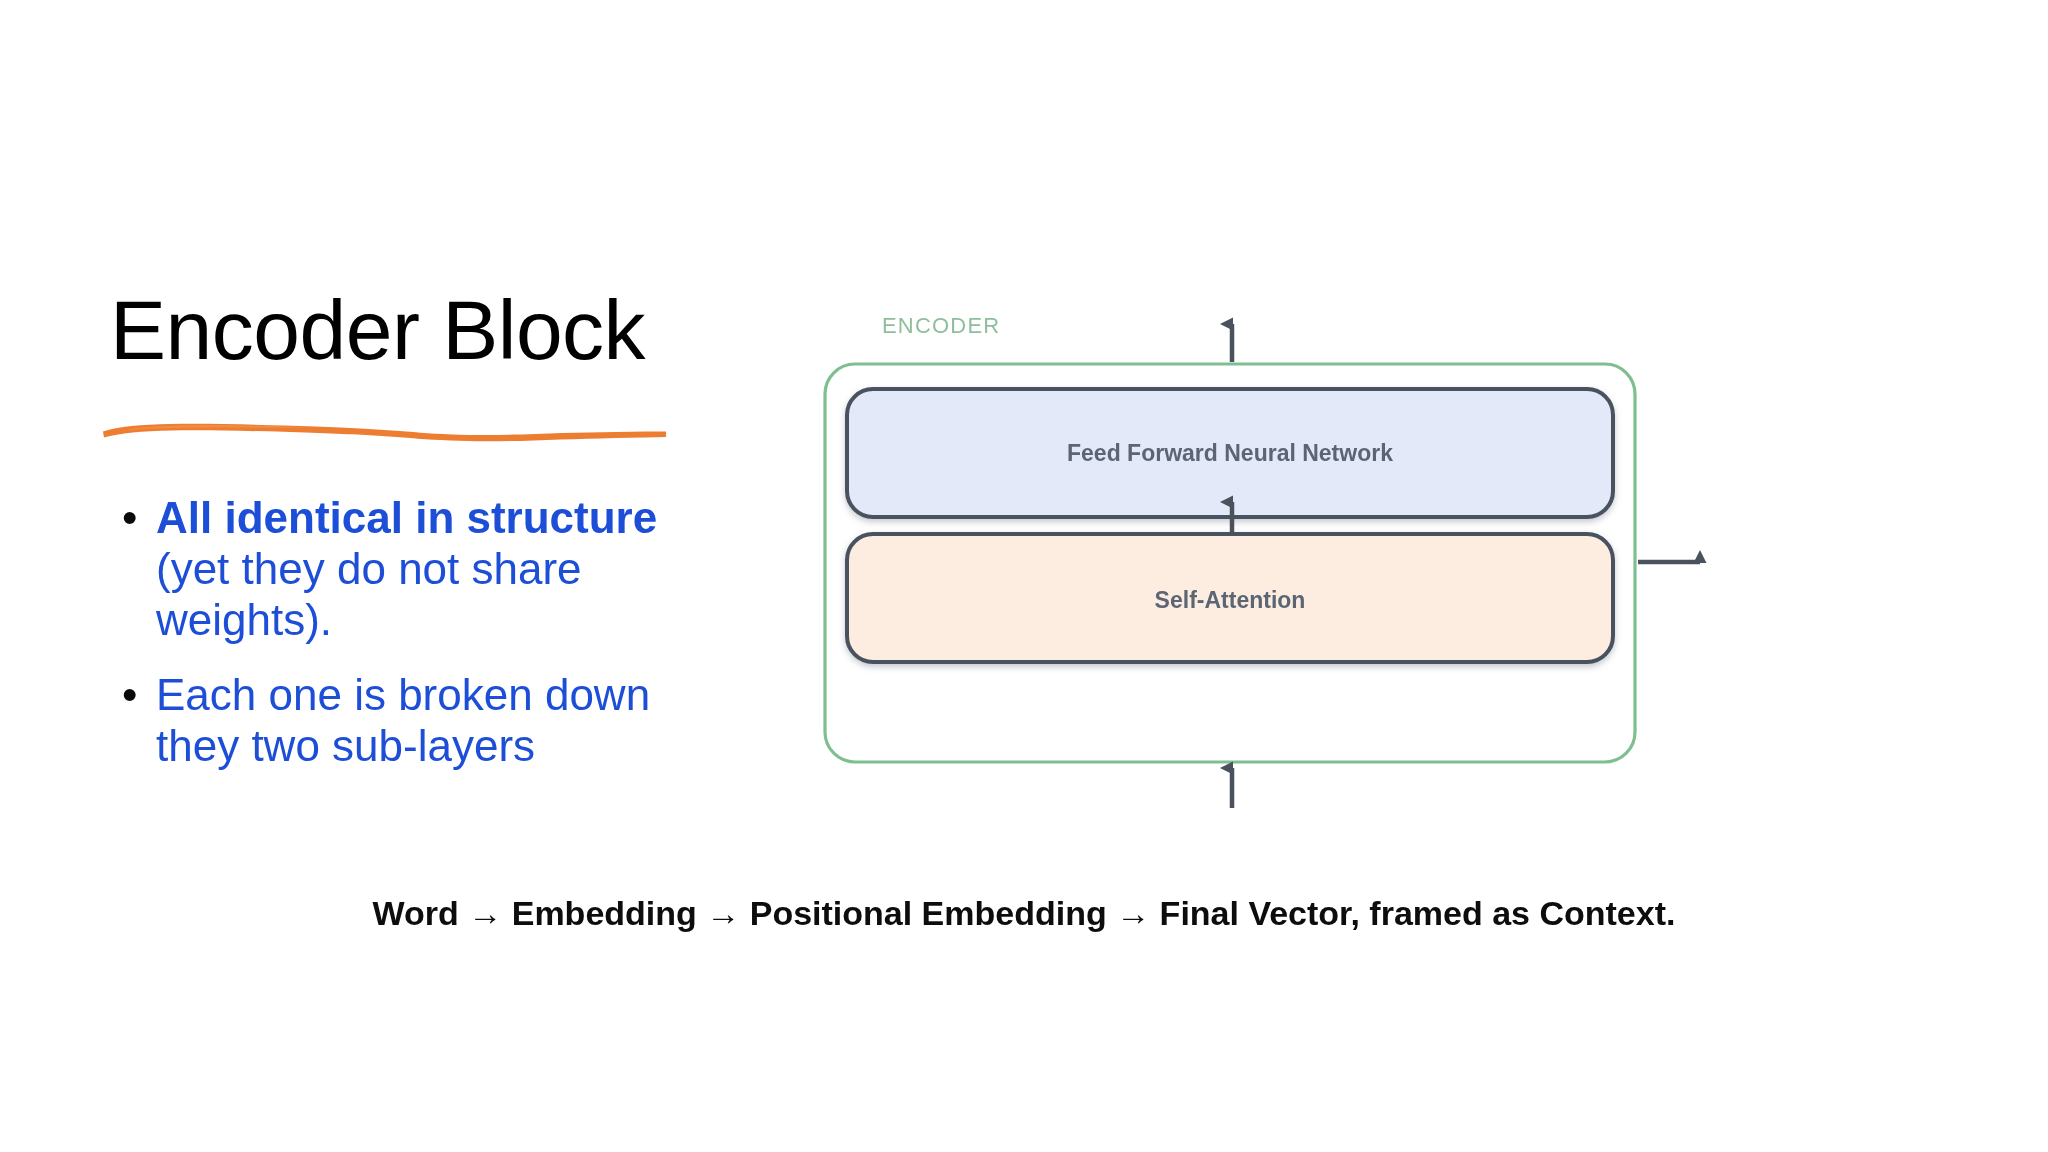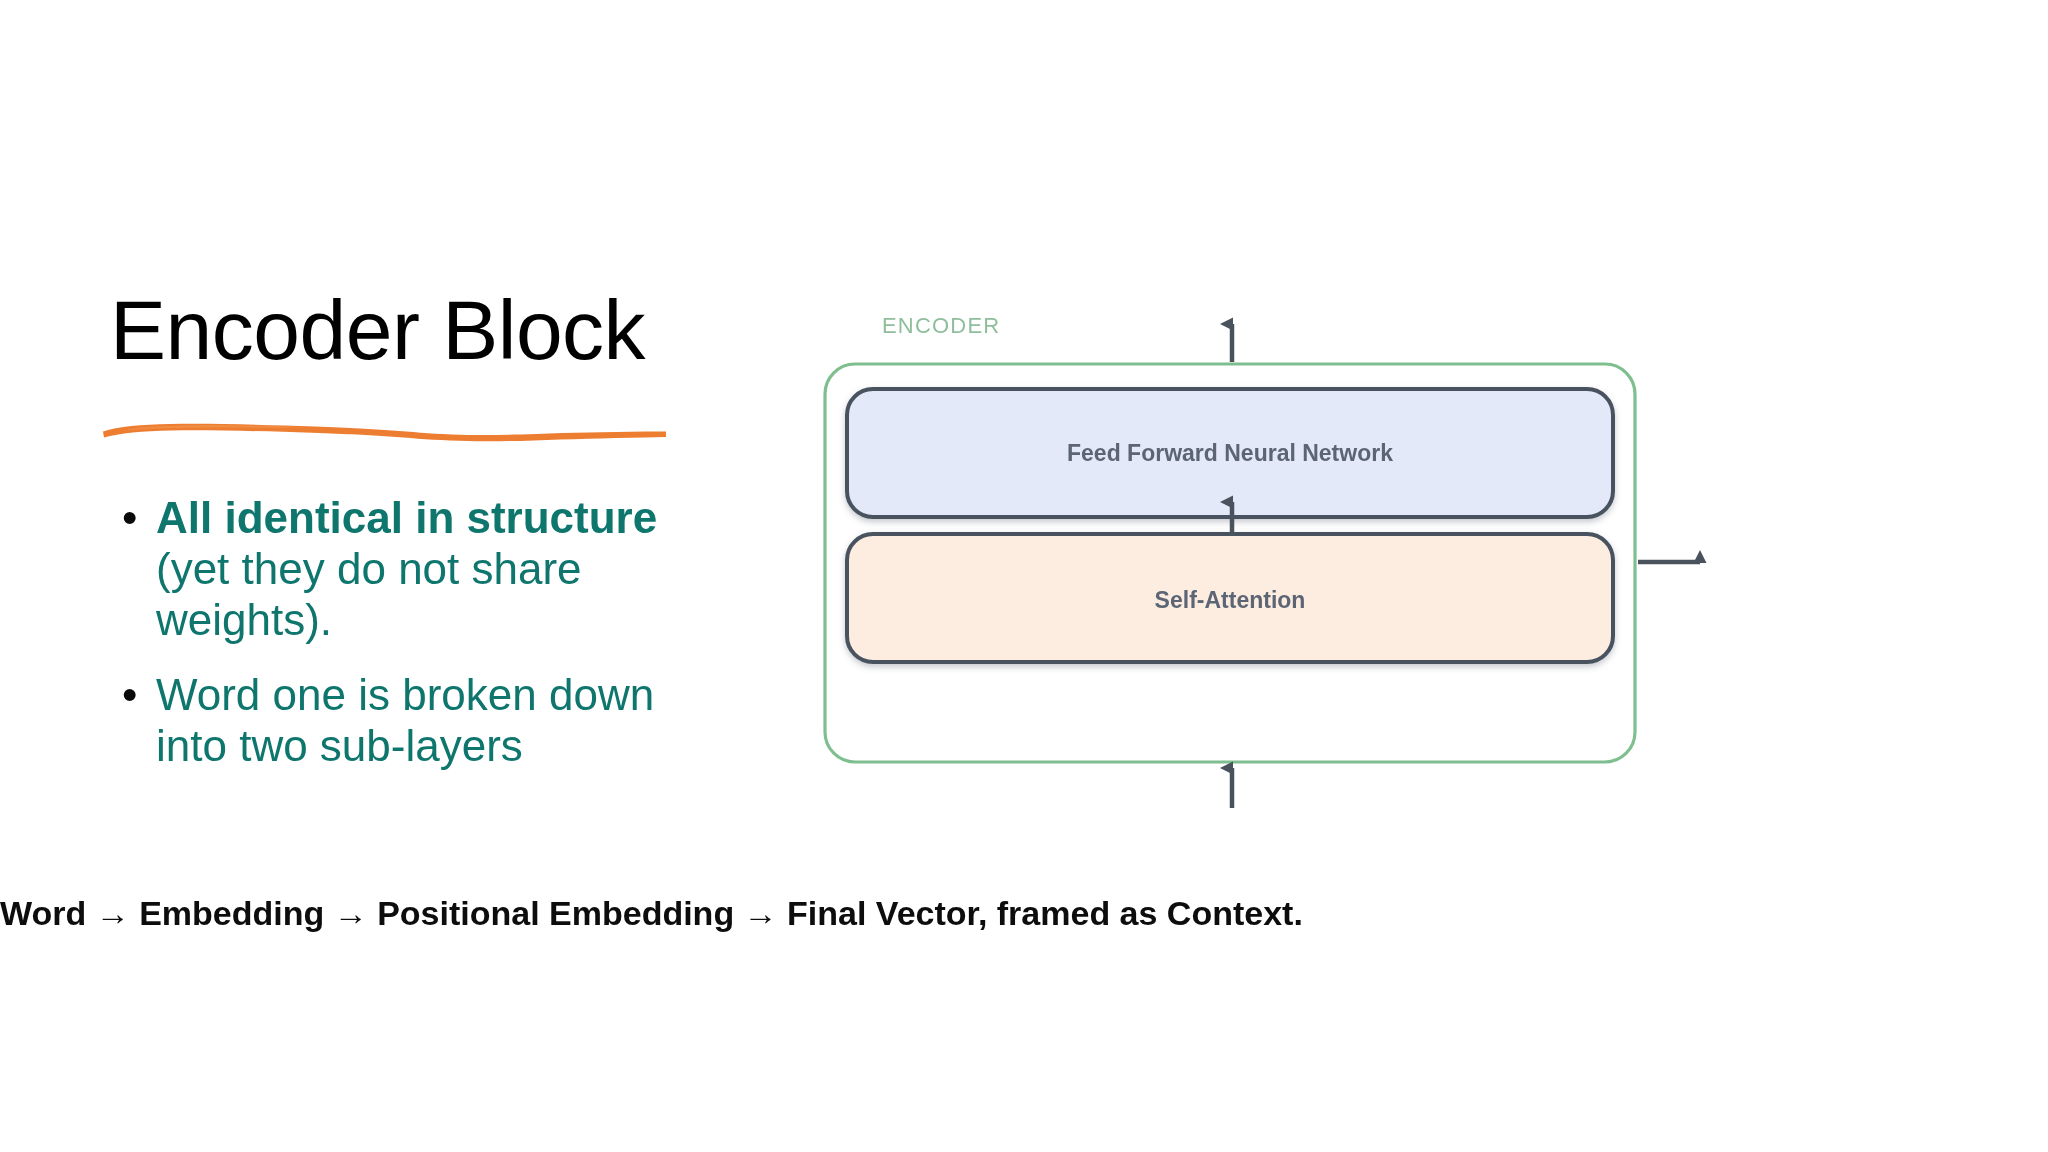--- a/index.html
+++ b/index.html
@@ -55,21 +55,21 @@
     line-height: 52px;
     color: #0a0a0a;
     text-align: left;
     padding-left: 4px;
     box-sizing: border-box;
   }
   .bullet-text {
     flex: 1 1 auto;
     font-size: 44px;
     line-height: 51px;
-    color: #0f766e;
+    color: #1d4ed8;
   }
   .bullet-strong { font-weight: 700; }
 
   
   #encoder-diagram {
     position: absolute;
     left: 800px;
     top: 300px;
     width: 1248px;
     height: 530px;
@@ -90,20 +90,21 @@
     font-weight: 600;
     fill: #5b6574;
   }
 
   
   #footer-caption {
     position: absolute;
     left: 0;
     top: 894px;
     width: 2048px;
+    text-align: center;
     font-size: 34px;
     font-weight: 700;
     color: #0d0d0d;
     letter-spacing: 0px;
   }
 </style>
 </head>
 <body>
 
 <div id="slide-title">Encoder Block</div>
@@ -134,21 +135,21 @@
 
 <div id="bullet-list">
 
   <div class="bullet-row">
     <div class="bullet-dot">•</div>
     <div class="bullet-text"><span class="bullet-strong">All identical in structure</span><span> (yet they do not share weights).</span></div>
   </div>
 
   <div class="bullet-row">
     <div class="bullet-dot">•</div>
-    <div class="bullet-text"><span>Word one is broken down into two sub-layers</span></div>
+    <div class="bullet-text"><span>Each one is broken down they two sub-layers</span></div>
   </div>
 
 </div>
 
 <div id="encoder-diagram">
   <svg width="1248" height="530" viewBox="0 0 1248 530" xmlns="http://www.w3.org/2000/svg">
 
     <defs>
       <marker id="arrowUp" markerWidth="14" markerHeight="13" refX="7" refY="12" orient="auto-start-reverse" markerUnits="userSpaceOnUse">
         <path d="M7,0 L13.5,13 L0.5,13 Z" fill="#4A525E"></path>

